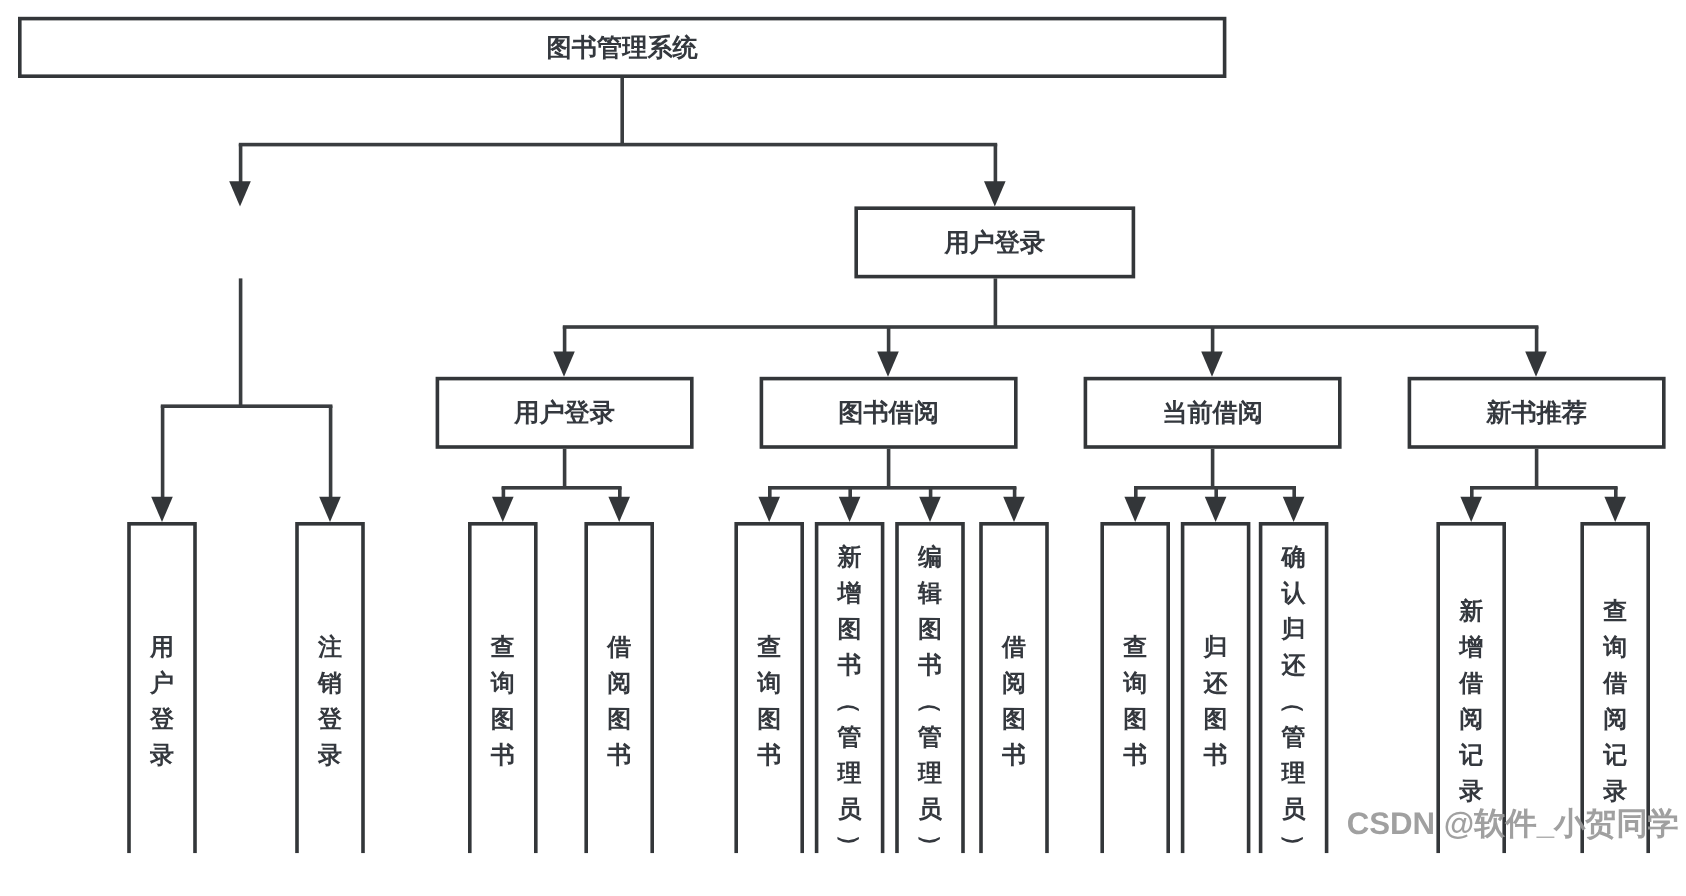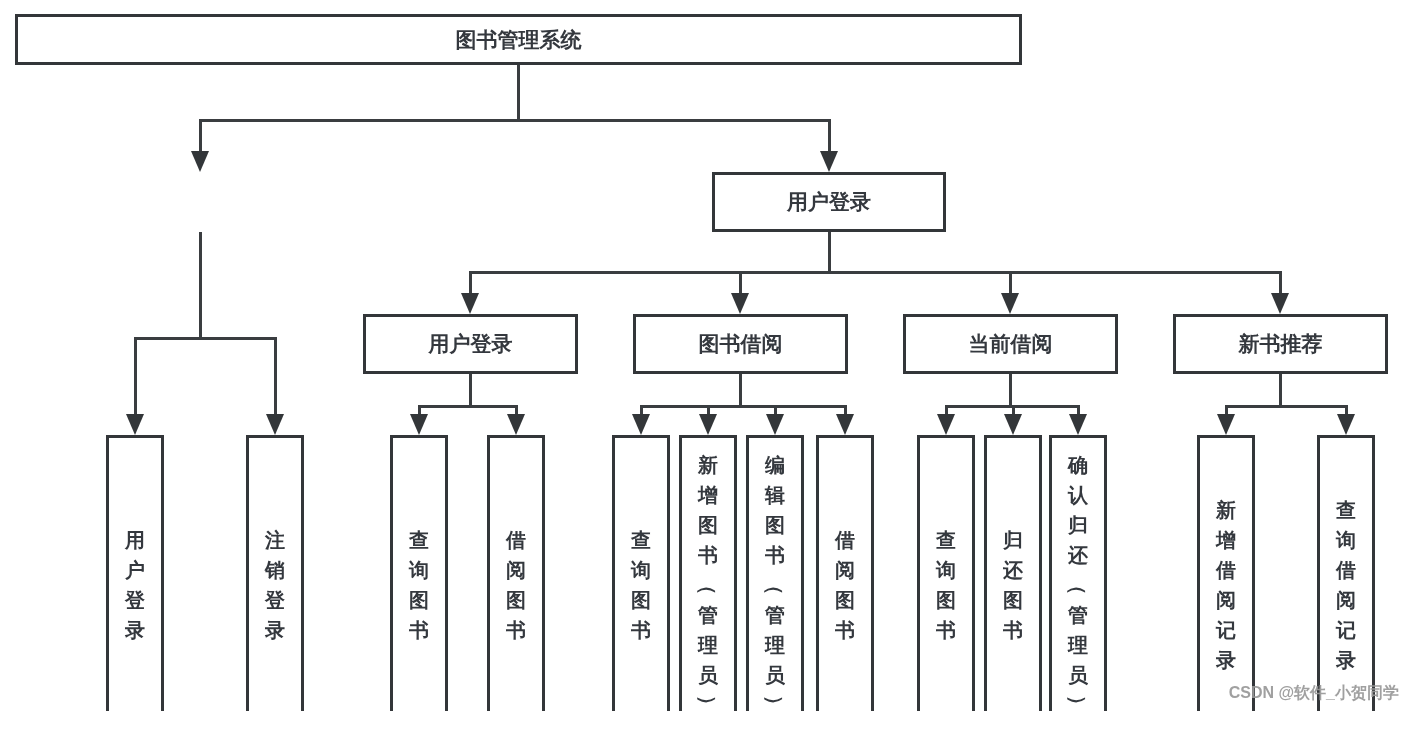--- a/index.html
+++ b/index.html
@@ -41,21 +41,21 @@
     position: absolute;
     width: 0; height: 0;
     border-left: 9px solid transparent;
     border-right: 9px solid transparent;
     border-top: 21px solid #333639;
   }
   .watermark {
     position: absolute;
     right: 6px;
     bottom: 7px;
-    font-size: 16px;
+    font-size: 26px;
     color: rgba(152,152,152,0.92);
     z-index: 6;
     white-space: nowrap;
   }
 </style>
 </head>
 <body>
 
 <div class="canvas">
 

